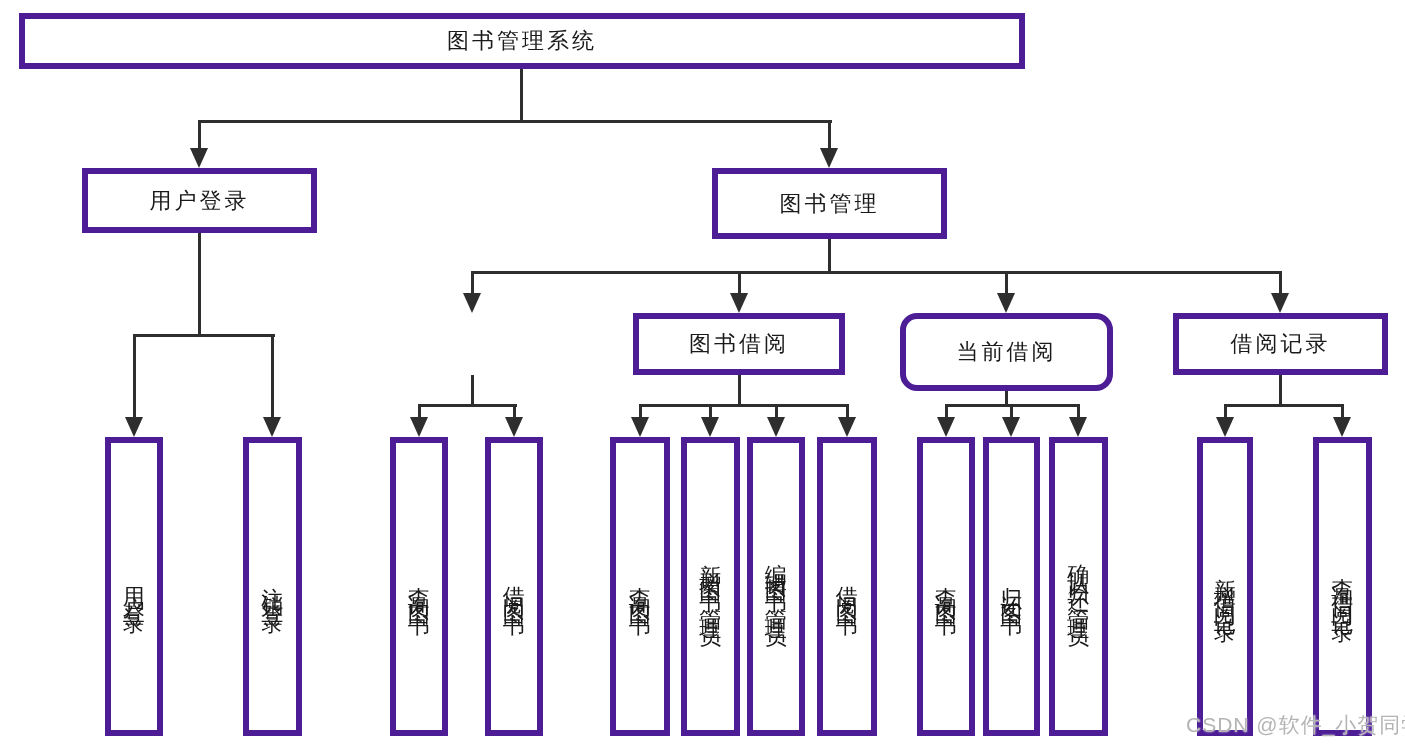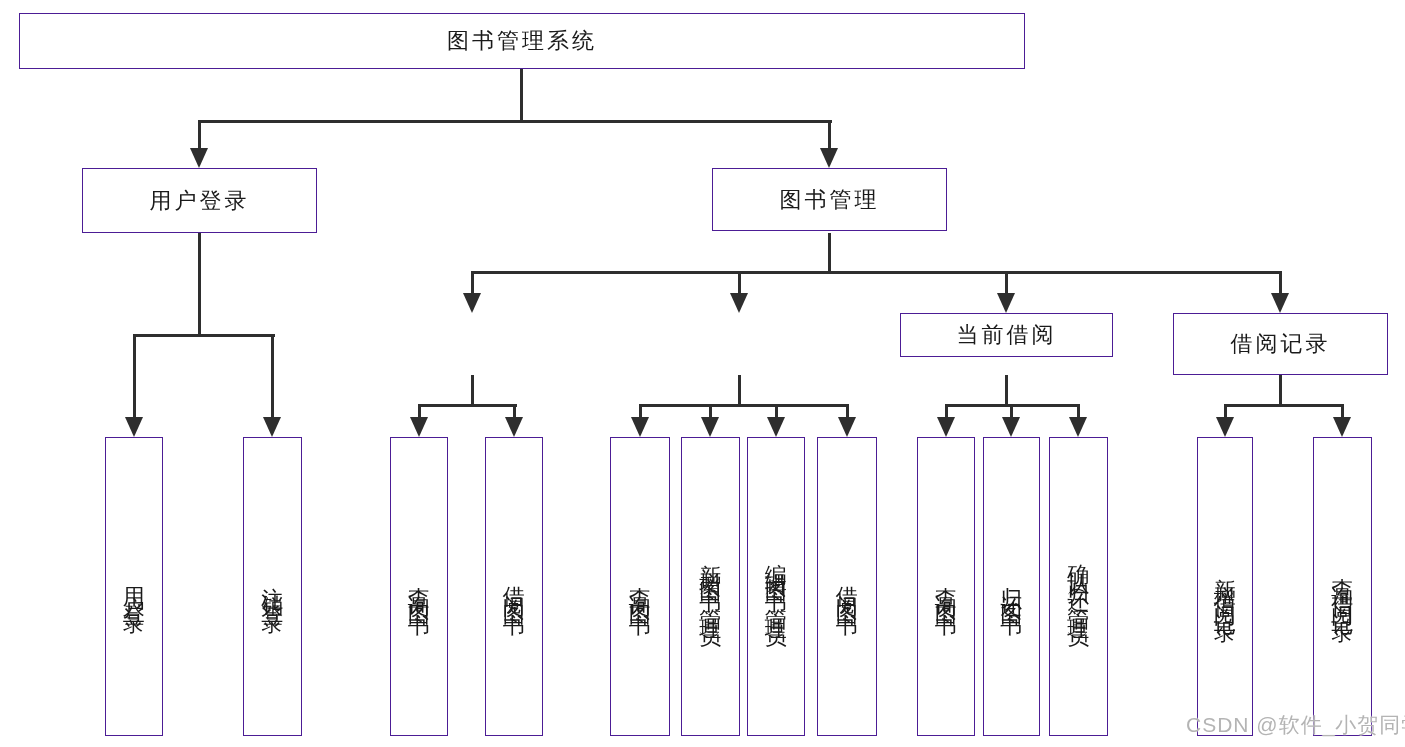--- a/index.html
+++ b/index.html
@@ -1,21 +1,21 @@
 <!DOCTYPE html>
 <html><head>
 <meta charset="utf-8">
 <style>
   html,body{margin:0;padding:0;background:#ffffff;}
   .stage{
     position:relative;width:1405px;height:747px;background:#ffffff;overflow:hidden;
     font-family:"Liberation Sans","DejaVu Sans",sans-serif;color:#1a1a1a;
   }
   .box{
-    position:absolute;box-sizing:border-box;border:1px solid #4c1d95;background:#ffffff;
+    position:absolute;box-sizing:border-box;border:6px solid #4c1d95;background:#ffffff;
     display:flex;align-items:center;justify-content:center;
     font-size:22px;letter-spacing:3px;white-space:nowrap;
   }
   .vwrap{letter-spacing:normal;}
   .vtext{
     writing-mode:vertical-rl;text-orientation:mixed;
     font-size:22px;letter-spacing:9px;line-height:1.15;
   }
   .ln{position:absolute;background:#2e2e2e;}
   .arr{
@@ -90,25 +90,26 @@
   <div class="ln" style="left:1224px;top:404px;width:120px;height:3px;"></div>
   <div class="ln" style="left:1224px;top:404px;width:3px;height:16px;"></div>
   <div class="arr" style="left:1216px;top:417px;"></div>
   <div class="ln" style="left:1341px;top:404px;width:3px;height:16px;"></div>
   <div class="arr" style="left:1333px;top:417px;"></div>
 
   <div class="box" style="left:19px;top:13px;width:1006px;height:56px;">图书管理系统</div>
 
   <div class="box" style="left:82px;top:168px;width:235px;height:65px;">用户登录</div>
 
-  <div class="box" style="left:712px;top:168px;width:235px;height:63px;">图书管理</div>
+  <div class="box" style="left:712px;top:168px;width:235px;height:71px;">图书管理</div>
 
 
+  <div class="box" style="left:633px;top:313px;width:212px;height:62px;">图书借阅</div>
 
-  <div class="box" style="left:900px;top:313px;width:213px;height:44px;">当前借阅</div>
+  <div class="box" style="left:900px;top:313px;width:213px;height:78px;border-radius:17px;">当前借阅</div>
 
   <div class="box" style="left:1173px;top:313px;width:215px;height:62px;">借阅记录</div>
 
   <div class="box vwrap" style="left:105px;top:437px;width:58px;height:299px;">
     <span class="vtext">用户登录</span>
   </div>
 
   <div class="box vwrap" style="left:243px;top:437px;width:59px;height:299px;">
     <span class="vtext">注销登录</span>
   </div>

